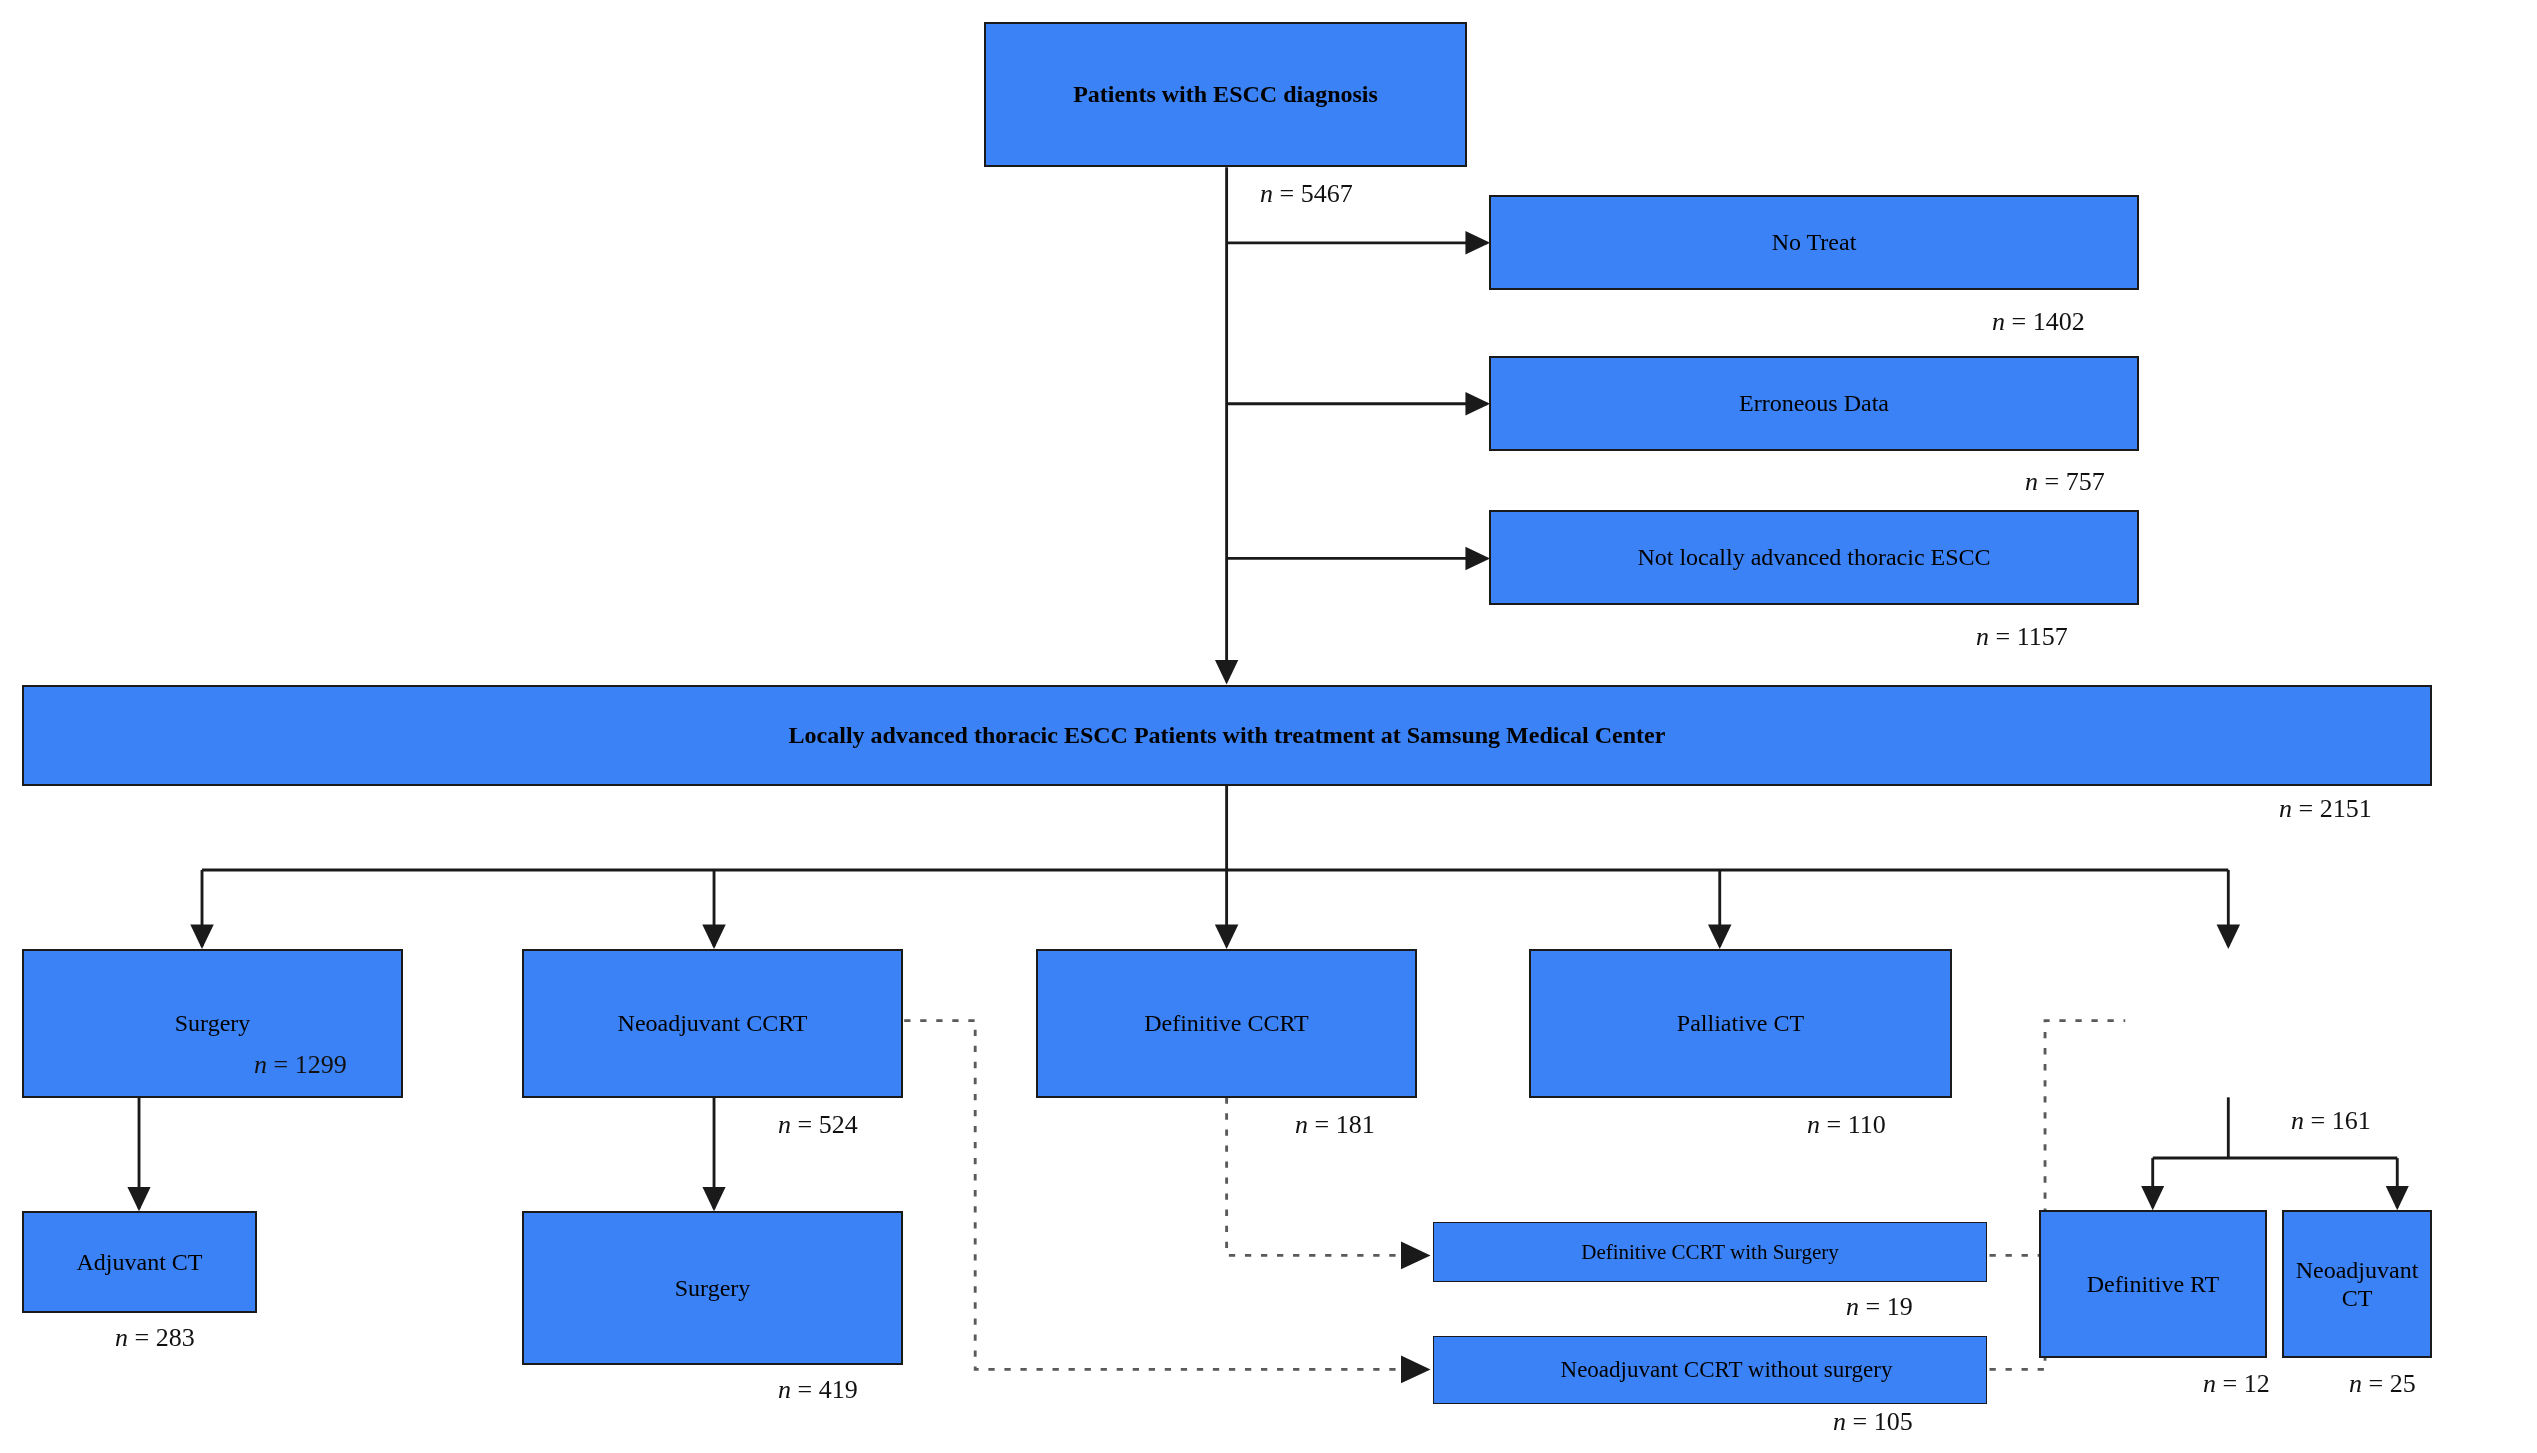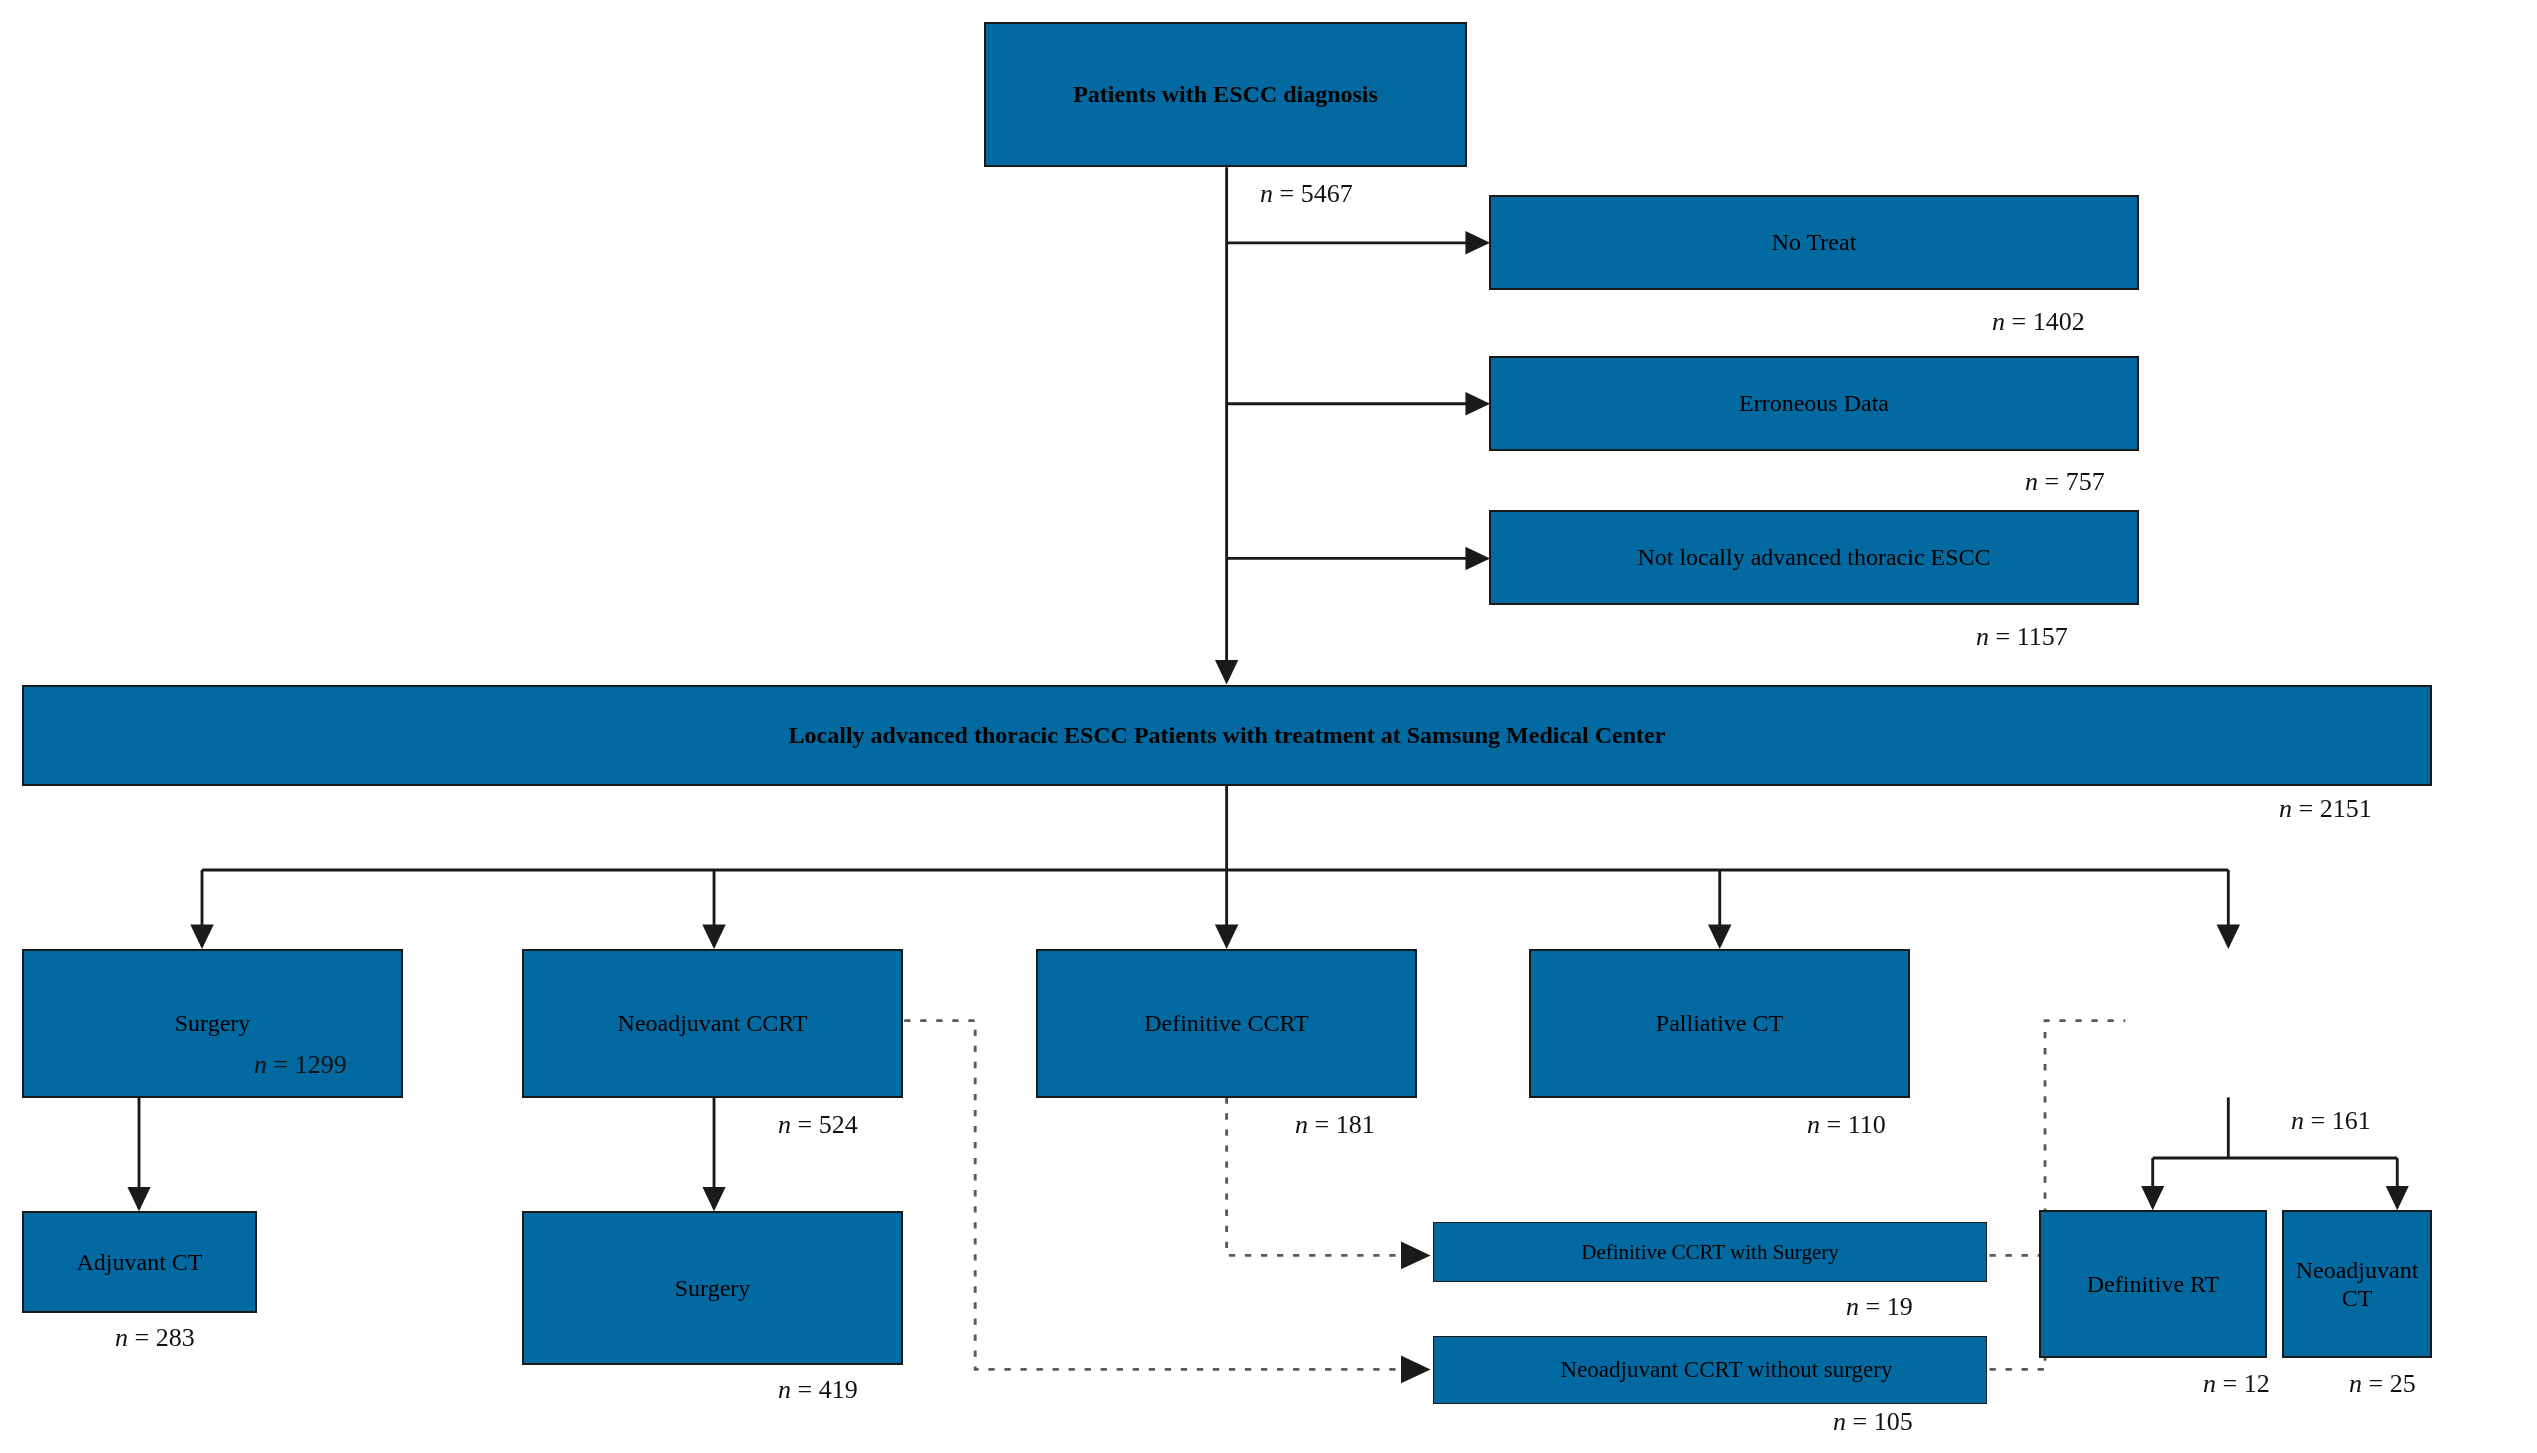--- a/index.html
+++ b/index.html
@@ -12,21 +12,21 @@
     width: 2538px;
     height: 1453px;
     background: #ffffff;
     font-family: "Liberation Serif", "DejaVu Serif", serif;
     overflow: hidden;
   }
   .box {
     position: absolute;
     box-sizing: border-box;
     border: 2.3px solid #1a1a1a;
-    background: #0369a1;
+    background: #3b82f6;
     display: flex;
     align-items: center;
     justify-content: center;
     text-align: center;
     color: #000000;
     font-size: 24px;
     line-height: 1.18;
     padding: 2.3px 8px;
   }
   .box.bold {
@@ -156,21 +156,21 @@
     <span><span class="it">n</span> = 524</span>
   </div>
 
   <div class="box" style="left:1036px; top:949px; width:381px; height:149px;">
     <span>Definitive CCRT</span>
   </div>
   <div class="nlabel" style="left:1295px; top:1110px;">
     <span><span class="it">n</span> = 181</span>
   </div>
 
-  <div class="box" style="left:1529px; top:949px; width:381px; height:149px;">
+  <div class="box" style="left:1529px; top:949px; width:423px; height:149px;">
     <span>Palliative CT</span>
   </div>
   <div class="nlabel" style="left:1786px; top:1110px;margin-left:21px;">
     <span><span class="it">n</span> = 110</span>
   </div>
 
   <div class="nlabel" style="left:2291px; top:1106px;">
     <span><span class="it">n</span> = 161</span>
   </div>
 

